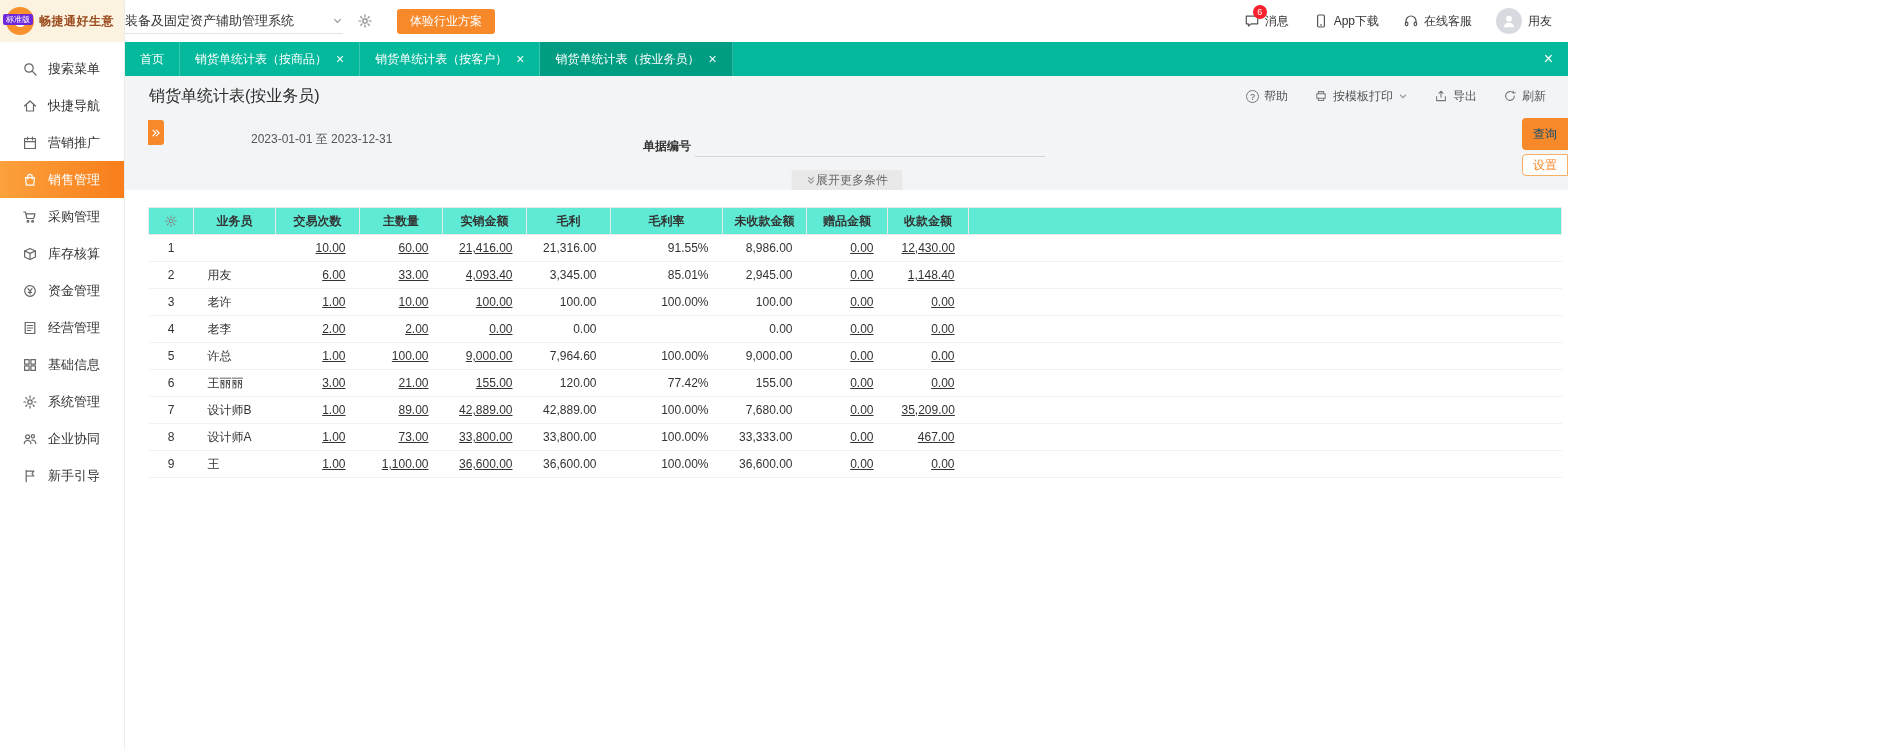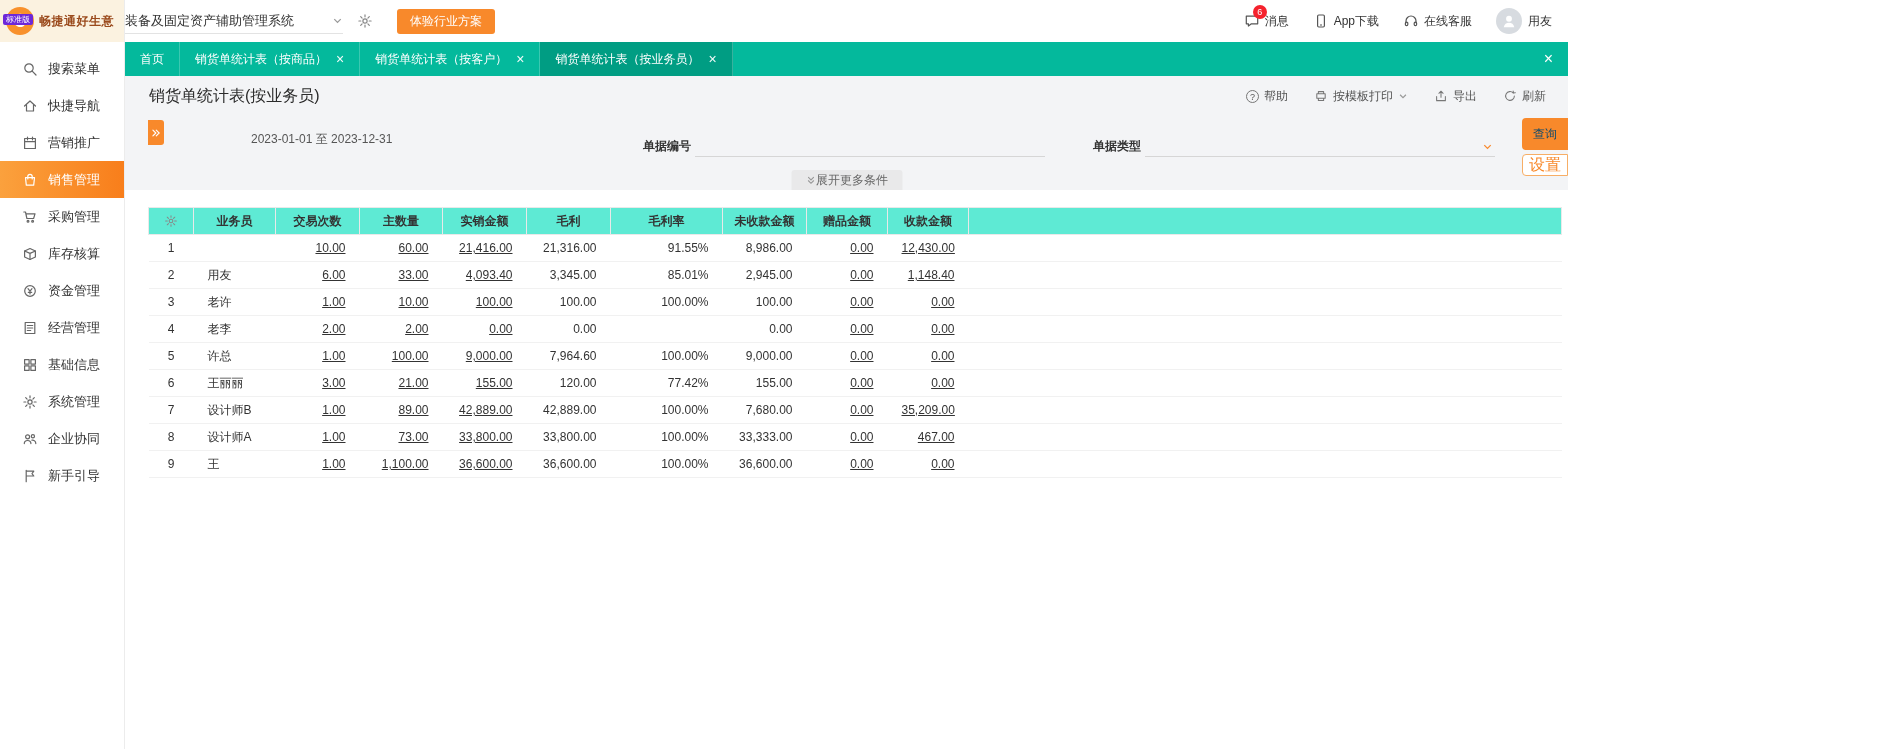--- a/index.html
+++ b/index.html
@@ -79,21 +79,21 @@
   .date-range { margin-left: 56px; margin-top: 7px; color: #555; }
   .f-field { position: absolute; top: 20px; display: flex; align-items: center; }
   .f-docno { left: 518px; }
   .f-doctype { left: 968px; }
   .underline-input { width: 350px; height: 21px; border-bottom: 1px solid #D6D6D6; position: relative; cursor: text; }
   .underline-input .chev { position: absolute; right: 2px; top: 5px; width: 11px; height: 11px; color: #F8892B; }
   .f-actions { position: absolute; right: 0; top: 2px; display: flex; flex-direction: column; align-items: flex-end; gap: 4px; }
   .btn-query { width: 46px; height: 32px; background: #F8892B; color: #0c4a6e; border: none;
     border-radius: 4px 0 0 4px; font-size: 12px; cursor: pointer; }
   .btn-settings { width: 46px; height: 22px; background: #fff; color: #F8892B; border: 1px solid #F7AE66;
-    border-radius: 4px 0 0 4px; font-size: 16px; cursor: pointer; }
+    border-radius: 4px 0 0 4px; font-size: 12px; cursor: pointer; }
   .expand-more { position: absolute; left: 50%; transform: translateX(-50%); bottom: 0; height: 20px;
     background: #E9E9EA; color: #666; display: flex; align-items: center; padding: 0 14px;
     border-radius: 3px 3px 0 0; cursor: pointer; }
   .expand-more svg { width: 11px; height: 11px; color: #999; }
 
   
   .table-wrap { padding: 17px 6px 0 23px; background: #fff; }
   table.report { border-collapse: collapse; table-layout: fixed; width: 1414px; }
   table.report th { height: 27px; background: #5eead4; border: 1px solid #E9E9E9; font-weight: bold;
     font-size: 12px; color: #333; text-align: center; cursor: pointer; }
@@ -388,28 +388,20 @@
 
         <div class="f-date">
           <div class="date-range">2023-01-01 至 2023-12-31</div>
         </div>
 
         <div class="f-field f-docno">
           <span class="f-label">单据编号</span>
           <div class="underline-input"></div>
         </div>
 
-        <div class="f-field f-doctype">
-          <span class="f-label">单据类型</span>
-          <div class="underline-input">
-            <svg class="chev" viewBox="0 0 12 12">
-                <path d="M2.5 4.5 6 8l3.5-3.5" fill="none" stroke="currentColor" stroke-width="1.4"></path>
-              </svg>
-          </div>
-        </div>
 
         <div class="f-actions">
           <button class="btn-query">查询</button>
           <button class="btn-settings">设置</button>
         </div>
 
         <div class="expand-more">
           <svg viewBox="0 0 13 13">
               <path d="M3.5 2.8l3 3 3-3M3.5 6.8l3 3 3-3" fill="none" stroke="currentColor" stroke-width="1.3" stroke-linecap="round"></path>
             </svg>

